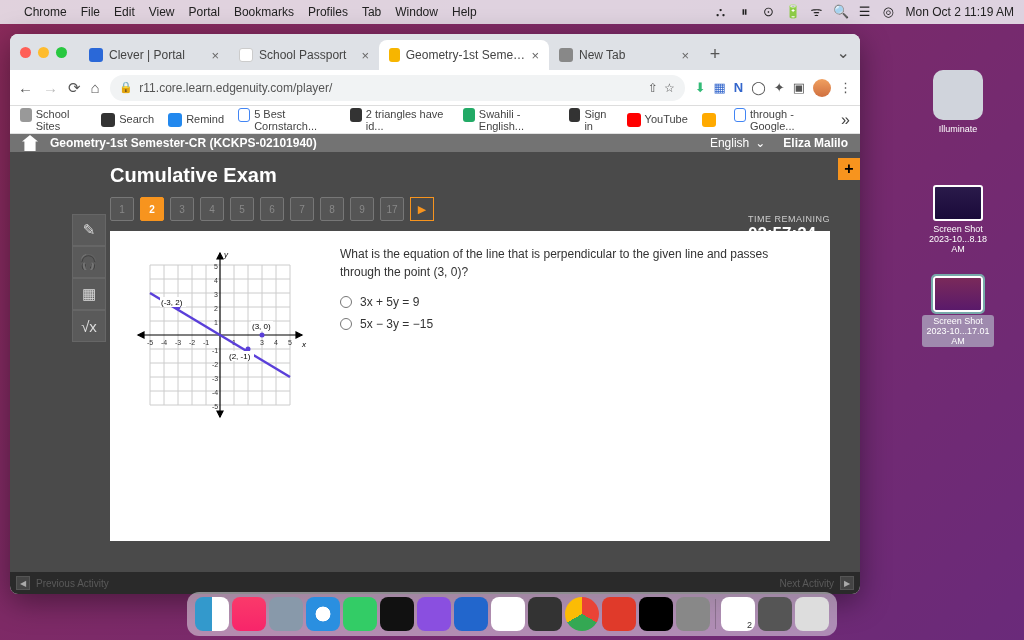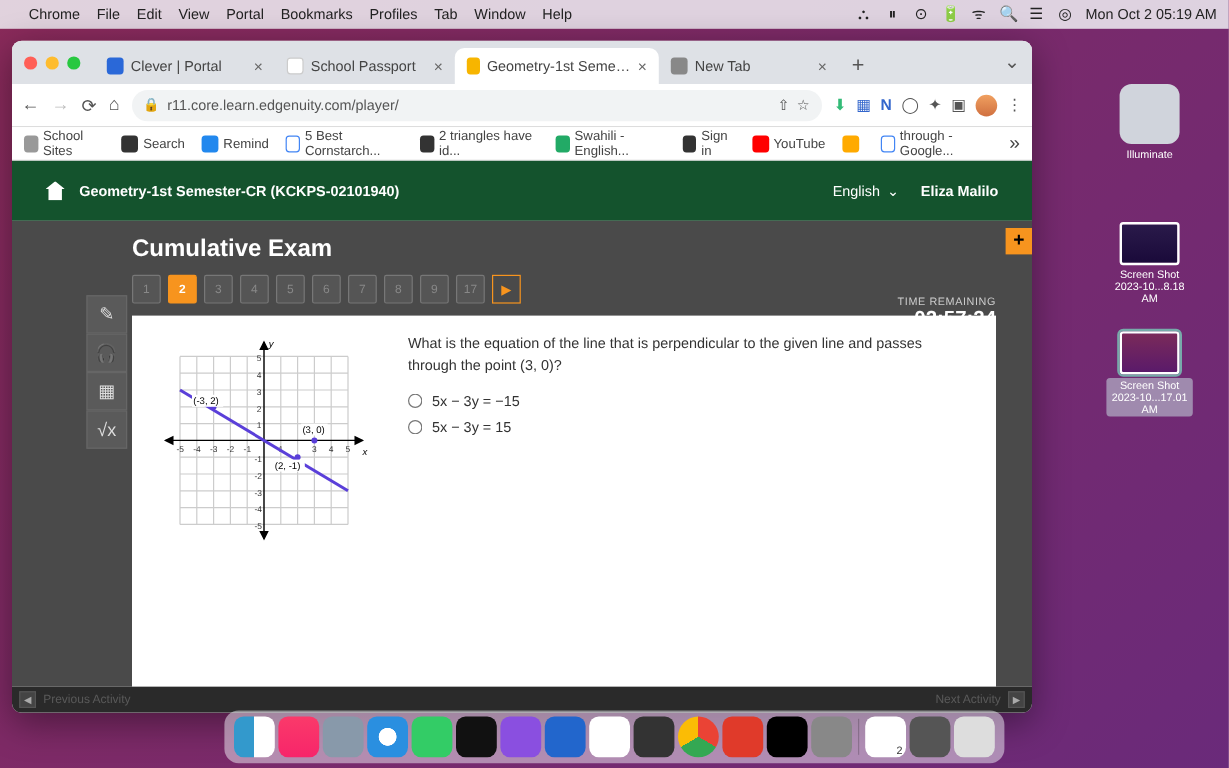--- a/index.html
+++ b/index.html
@@ -27,26 +27,26 @@
 
 .toolbar { height:36px; background:#fff; border-bottom:1px solid #ddd; display:flex; align-items:center; padding:0 8px; gap:10px;}
 .toolbar .navbtn{ color:#555; font-size:15px;}
 .urlbar{ flex:1; height:26px; background:#f1f3f4; border-radius:13px; display:flex; align-items:center; padding:0 10px; font-size:12px; color:#555; gap:6px;}
 .urlbar .lock{font-size:11px;}
 .toolbar .ext{ font-size:13px; color:#555;}
 .ext-row{display:flex; gap:8px; align-items:center;}
 .avatar-sm{ width:18px;height:18px;border-radius:50%;background:linear-gradient(#f0a060,#d07040);}
 
 .bookbar{ height:28px; background:#fff; border-bottom:1px solid #e1e1e1; display:flex; align-items:center; gap:14px; padding:0 10px; font-size:11px; color:#444;}
-.bookbar .bm{display:flex; align-items:center; gap:4px;}
+.bookbar .bm{display:flex; align-items:flex-start; gap:4px;}
 .bm-ico{width:14px;height:14px;border-radius:3px;display:inline-block;}
 .bookbar .more{margin-left:auto; font-size:16px;}
 
 
-.edg-head{ height:50px; background:#14532d; color:#fff; display:flex; align-items:center; padding:0 28px; font-size:12px;}
+.edg-head{ height:18px; background:#737373; color:#fff; display:flex; align-items:center; padding:0 12px; font-size:12px;}
 .edg-head .home{width:16px;height:16px; background:#fff; clip-path: polygon(50% 0%, 100% 40%, 85% 40%, 85% 100%, 15% 100%, 15% 40%, 0% 40%); margin-right:12px;}
 .edg-head .course{font-weight:bold;}
 .edg-head .lang{margin-left:auto; display:flex; align-items:center; gap:6px;}
 .edg-head .user{margin-left:18px; font-weight:bold;}
 
 .edg-body{ flex:1; background:#4a4a4a; position:relative; padding:12px 0 0 0; overflow:hidden;}
 .plus-tab{ position:absolute; top:6px; right:0; width:22px; height:22px; background:#f7941e; color:#000; font-size:16px; font-weight:bold; text-align:center; line-height:22px;}
 
 .exam-container{ width:720px; margin-left:100px; position:relative;}
 .exam-title{color:#fff; font-size:20px; font-weight:bold;}
@@ -54,21 +54,21 @@
 .exam-status{color:#ccc; font-size:11px; margin-left:10px;}
 
 .toolcol{ position:absolute; left:62px; top:62px; width:34px;}
 .toolcol .tool{ width:34px; height:32px; background:#5a5a5a; color:#ddd; display:flex; align-items:center; justify-content:center; font-size:15px; border:1px solid #666;}
 
 .qnav{ display:flex; gap:6px; margin-top:10px; align-items:center;}
 .qnum{ width:24px; height:24px; border:1px solid #777; background:#555; color:#888; font-size:10px; display:flex; align-items:center; justify-content:center; border-radius:2px;}
 .qnum.active{background:#f7941e; color:#fff; border-color:#f7941e; font-weight:bold;}
 .qnav .arrow{width:24px;height:24px;border:1px solid #f7941e;background:#4a4a4a;color:#f7941e;display:flex;align-items:center;justify-content:center;font-size:11px;}
 
-.timer{ position:absolute; right:0; top:50px; text-align:right; color:#fff;}
+.timer{ position:absolute; right:0; top:50px; text-align:left; color:#fff;}
 .timer .lbl{font-size:9px; color:#ccc; letter-spacing:.5px;}
 .timer .val{font-size:17px; font-weight:bold;}
 
 .white-panel{ background:#fff; margin-top:10px; height:310px; padding:14px 20px; display:flex; gap:30px;}
 .graph-zone{ width:180px; height:180px; position:relative;}
 .question-zone{ flex:1; font-size:12px; color:#333;}
 .question-zone .qtext{ line-height:1.5;}
 .opts{ margin-top:14px;}
 .opt{ display:flex; align-items:center; gap:8px; margin-bottom:8px; font-size:12px;}
 .opt input{ width:12px; height:12px;}
@@ -112,21 +112,21 @@
   </div>
   <div class="right">
     <span class="macos-icon">⛬</span>
     <span class="macos-icon">⏸</span>
     <span class="macos-icon">⊙</span>
     <span class="macos-icon">🔋</span>
     <span class="macos-icon">ᯤ</span>
     <span class="macos-icon">🔍</span>
     <span class="macos-icon">☰</span>
     <span class="macos-icon">◎</span>
-    <span>Mon Oct 2  05:19 AM</span>
+    <span>Mon Oct 2  11:19 AM</span>
   </div>
 </div>
 
 <div class="chrome-window">
   <div class="tabstrip">
     <div class="traffic">
         <span class="tr-r"></span>
         <span class="tr-y"></span>
         <span class="tr-g"></span>
       </div>
@@ -335,25 +335,25 @@
             <text x="122" y="84" font-size="8">(3, 0)</text>
             <rect x="98" y="106" width="26" height="10" fill="#fff"></rect>
             <text x="99" y="114" font-size="8">(2, -1)</text>
           </svg>
         </div>
         <div class="question-zone">
           <div class="qtext">What is the equation of the line that is perpendicular to the given line and passes through the point (3, 0)?</div>
           <div class="opts">
             <label class="opt">
                 <input type="radio" name="ans" style="">
-                <span>5x − 3y = −15</span>
+                <span>3x + 5y = 9</span>
               </label>
             <label class="opt">
                 <input type="radio" name="ans" style="">
-                <span>5x − 3y = 15</span>
+                <span>5x − 3y = −15</span>
               </label>
           </div>
         </div>
       </div>
 
     </div>
 
   </div>
 
   <div class="statusbar">

